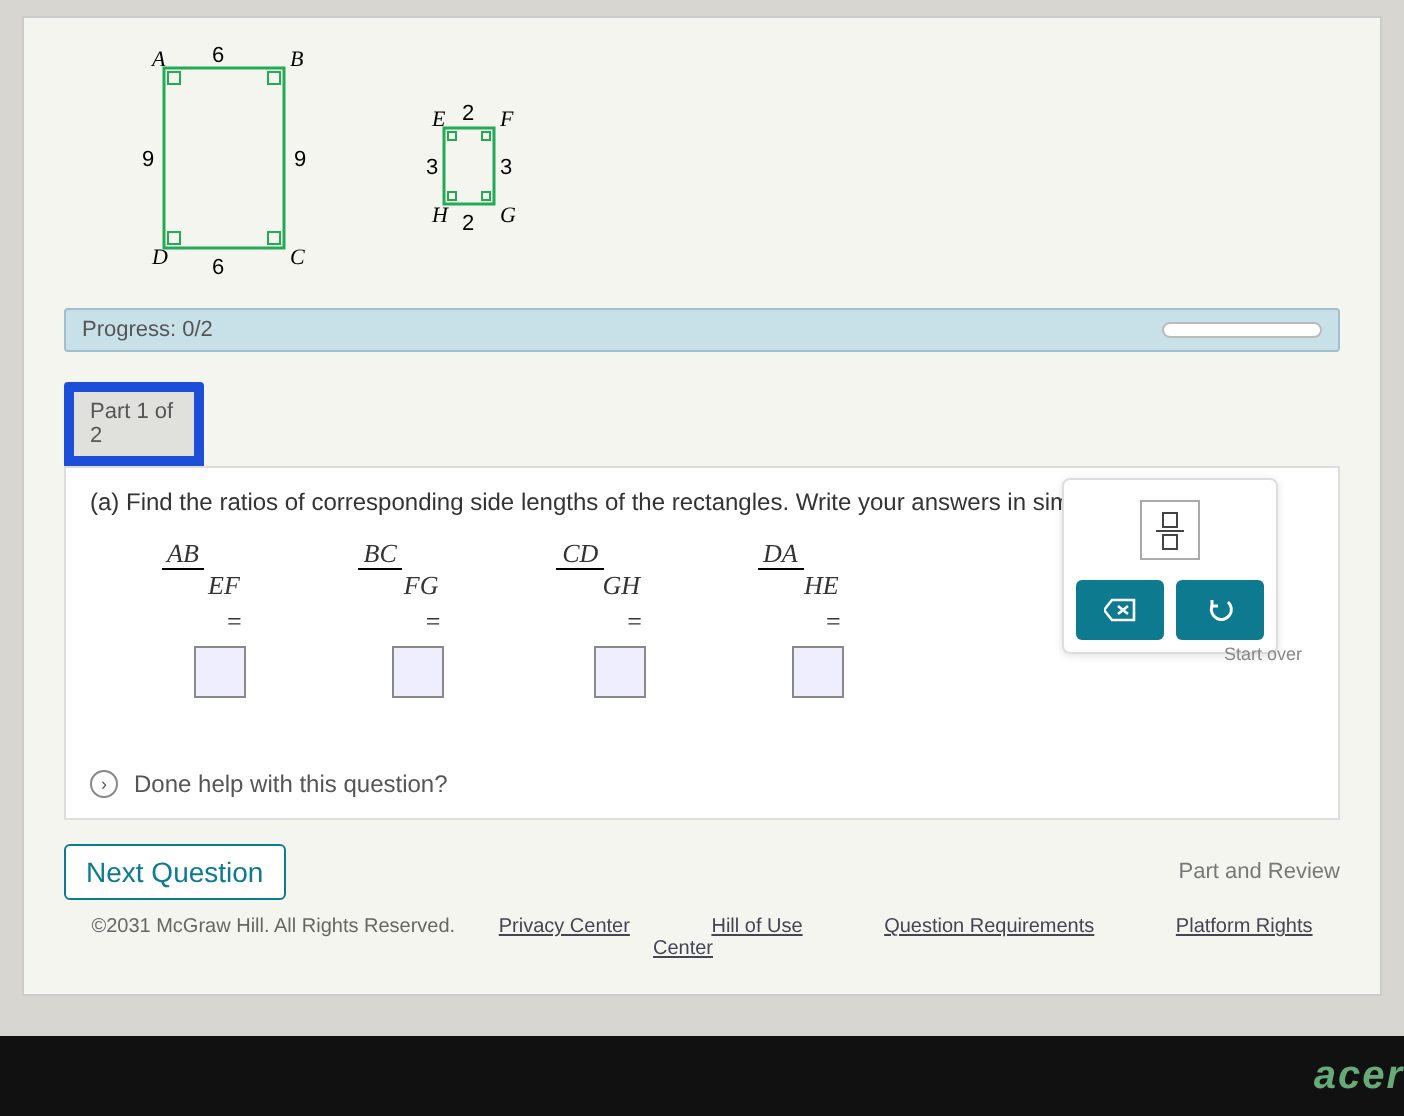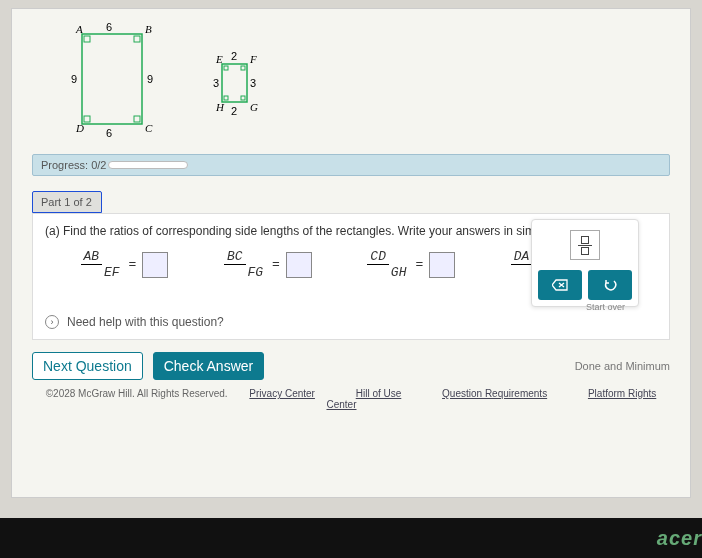--- a/index.html
+++ b/index.html
@@ -1,39 +1,39 @@
 <!DOCTYPE html>
 <html><head>
 <meta charset="utf-8">
 <style>
   * { box-sizing: border-box; margin: 0; padding: 0; }
   body { font-family: Arial, sans-serif; background: #d8d6d0; width: 702px; height: 558px; overflow: hidden; position: relative; }
   .screen { background: #f5f5f0; width: 680px; height: 490px; margin: 8px auto 0; border: 1px solid #ccc; position: relative; padding: 10px 20px; }
   .figures { display: flex; gap: 40px; margin-bottom: 15px; margin-left: 30px; }
   svg { display: block; }
-  .progress-bar { background: #c8e0e8; border: 1px solid #a0c0d0; padding: 4px 8px; font-size: 11px; color: #555; display: flex; align-items: center; gap: 2px; margin-bottom: 10px; border-radius: 2px; }
+  .progress-bar { background: #c8e0e8; border: 1px solid #a0c0d0; padding: 4px 8px; font-size: 11px; color: #555; display: flex; align-items: center; gap: 2px; margin-bottom: 10px; border-radius: 2px; justify-content: space-between; }
   .progress-track { background: #fff; border: 1px solid #bbb; width: 80px; height: 8px; border-radius: 4px; }
-  .part-header { background: #e0e0dc; border: 1px solid #1d4ed8; padding: 4px 8px; font-size: 11px; color: #555; width: 70px; margin-top: 15px; border-radius: 2px 2px 0 0; }
+  .part-header { background: #e0e0dc; border: 5px solid #1d4ed8; padding: 4px 8px; font-size: 11px; color: #555; width: 70px; margin-top: 15px; border-radius: 2px 2px 0 0; }
   .question-panel { border: 1px solid #ddd; background: #fff; padding: 10px 12px 60px; font-size: 12px; color: #333; position: relative; }
   .prompt { margin-bottom: 12px; }
   .ratios { display: flex; gap: 35px; align-items: center; margin-left: 15px; }
-  .ratio { display: flex; align-items: center; gap: 4px; font-family: Liberation Mono, monospace; font-style: italic; font-size: 13px; }
+  .ratio { display: flex; align-items: flex-end; gap: 4px; font-family: Liberation Serif, serif; font-style: italic; font-size: 13px; flex-direction: column; }
   .frac { display: flex; flex-direction: column; align-items: center; line-height: 1; }
   .frac .num { border-bottom: 1px solid #000; padding: 0 3px 1px; }
   .frac .den { padding: 1px 3px 0; margin-left: 41px; }
   .eq { font-style: normal; margin: 0 2px; }
   .input-box { width: 26px; height: 26px; border: 1px solid #888; background: #eef; display: inline-block; }
   .toolbox { position: absolute; right: 30px; top: 5px; background: #fff; border: 1px solid #ddd; border-radius: 4px; padding: 6px; box-shadow: 0 1px 4px rgba(0,0,0,0.12); }
   .tool-row1 { display: flex; justify-content: center; padding: 4px 8px; }
   .tool-frac-btn { width: 30px; height: 30px; border: 1px solid #aaa; background: #fff; display: flex; flex-direction: column; align-items: center; justify-content: center; cursor: pointer; }
   .tool-frac-btn .tb { width: 8px; height: 8px; border: 1px solid #444; }
   .tool-frac-btn .tbar { width: 14px; height: 1px; background: #444; margin: 1px 0; }
   .tool-row2 { display: flex; gap: 6px; margin-top: 6px; }
   .tool-btn { width: 44px; height: 30px; background: #0d7a8f; color: #fff; border: none; border-radius: 3px; display: flex; align-items: center; justify-content: center; cursor: pointer; font-size: 14px; }
-  .start-over { position: absolute; right: 44px; top: 88px; font-size: 9px; color: #888; }
+  .start-over { position: absolute; right: 18px; top: 88px; font-size: 9px; color: #888; }
   .help-row { position: absolute; bottom: 10px; left: 12px; display: flex; align-items: center; gap: 8px; font-size: 12px; color: #555; }
   .help-chevron { width: 14px; height: 14px; border: 1px solid #888; border-radius: 50%; display: flex; align-items: center; justify-content: center; font-size: 9px; }
   .bottom-bar { display: flex; align-items: center; gap: 10px; margin-top: 12px; }
   .btn { font-size: 14px; padding: 5px 10px; border-radius: 3px; cursor: pointer; }
   .btn-outline { background: #fff; border: 1px solid #0d7a8f; color: #0d7a8f; }
   .btn-primary { background: #0d7a8f; border: 1px solid #0d7a8f; color: #fff; }
   .done-review { margin-left: auto; font-size: 11px; color: #777; }
   .footer { text-align: center; margin-top: 8px; font-size: 10px; color: #666; }
   .footer a { color: #445; text-decoration: underline; margin: 0 19px; }
   .laptop-bar { position: absolute; bottom: 0; left: 0; right: 0; height: 40px; background: #111; display: flex; align-items: center; justify-content: flex-end; }
@@ -149,32 +149,31 @@
             <path d="M11 3 A5 5 0 1 1 3 5" fill="none" stroke="#fff" stroke-width="1.5"></path>
             <path d="M3 2 L3 5 L6 5" fill="none" stroke="#fff" stroke-width="1.5"></path>
           </svg>
         </button>
       </div>
     </div>
     <div class="start-over">Start over</div>
 
     <div class="help-row">
       <span class="help-chevron">›</span>
-      <span>Need help with this question?</span>
+      <span>Done help with this question?</span>
     </div>
   </div>
 
   <div class="bottom-bar">
     <button class="btn btn-outline">Next Question</button>
-    <button class="btn btn-primary">Check Answer</button>
-    <span class="done-review">Done and Minimum</span>
+    <span class="done-review">Part and Review</span>
   </div>
 
   <div class="footer">
-    <span>©2028 McGraw Hill. All Rights Reserved.</span>
+    <span>©2031 McGraw Hill. All Rights Reserved.</span>
     <a>Privacy Center</a>
     <a>Hill of Use</a>
     <a>Question Requirements</a>
     <a>Platform Rights Center</a>
   </div>
 
 </div>
 
 <div class="laptop-bar">
   <span class="laptop-logo">acer</span>

